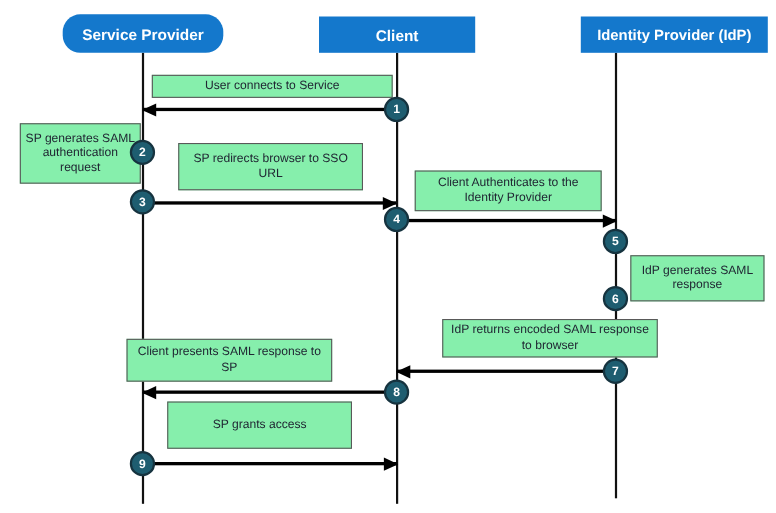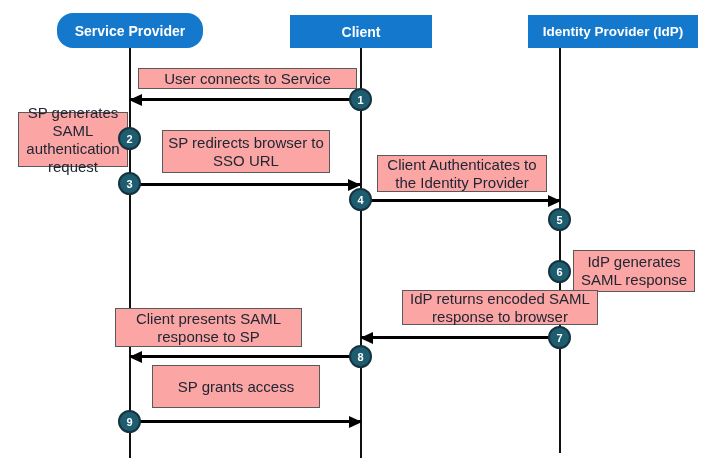--- a/index.html
+++ b/index.html
@@ -17,30 +17,30 @@
   .hdr-client{left:290px;top:15px;width:142px;height:33px;}
   .hdr-idp{left:480px;top:15px;width:170px;height:33px;font-size:13.5px;margin-left:48px;}
   
   .lifeline{position:absolute;width:2px;background:#111111;z-index:1;}
   .life-sp{left:129px;top:48px;height:410px;}
   .life-client{left:360px;top:48px;height:410px;}
   .life-idp{left:559px;top:48px;height:405px;}
   
   .msgbox{
     position:absolute;display:flex;align-items:center;justify-content:center;
-    background:#fca5a5;border:1px solid var(--box-border,#595959);
-    color:#202733;font-size:15px;line-height:1.2;text-align:center;
+    background:#86efac;border:1px solid var(--box-border,#595959);
+    color:#202733;font-size:11px;line-height:1.2;text-align:center;
     padding:1px 3px;box-sizing:border-box;z-index:3;
   }
   .b1{left:138px;top:68px;width:219px;height:21px;}
   .b2{left:18px;top:112px;width:110px;height:55px;}
   .b3{left:162px;top:130px;width:168px;height:43px;}
   .b4{left:377px;top:155px;width:170px;height:37px;}
   .b5{left:573px;top:191px;width:122px;height:56px;}
-  .b6{left:573px;top:250px;width:122px;height:42px;}
+  .b6{left:573px;top:232px;width:122px;height:42px;}
   .b7{left:362px;top:290px;width:196px;height:35px;margin-left:40px;}
   .b8{left:115px;top:308px;width:187px;height:39px;}
   .b9{left:152px;top:365px;width:168px;height:43px;}
   
   .arrow{position:absolute;height:3px;background:var(--arrow-color,#000);z-index:2;}
   .a1{left:130px;top:98px;width:231px;}
   .a3{left:130px;top:183px;width:230px;}
   .a4{left:361px;top:199px;width:199px;}
   .a7{left:361px;top:336px;width:199px;}
   .a8{left:130px;top:355px;width:231px;}

